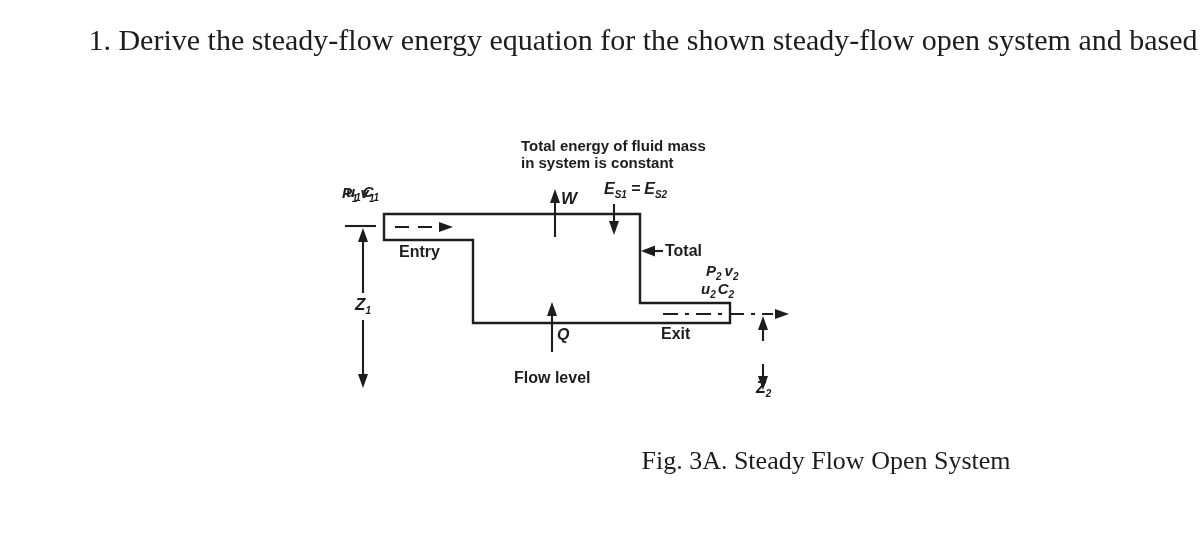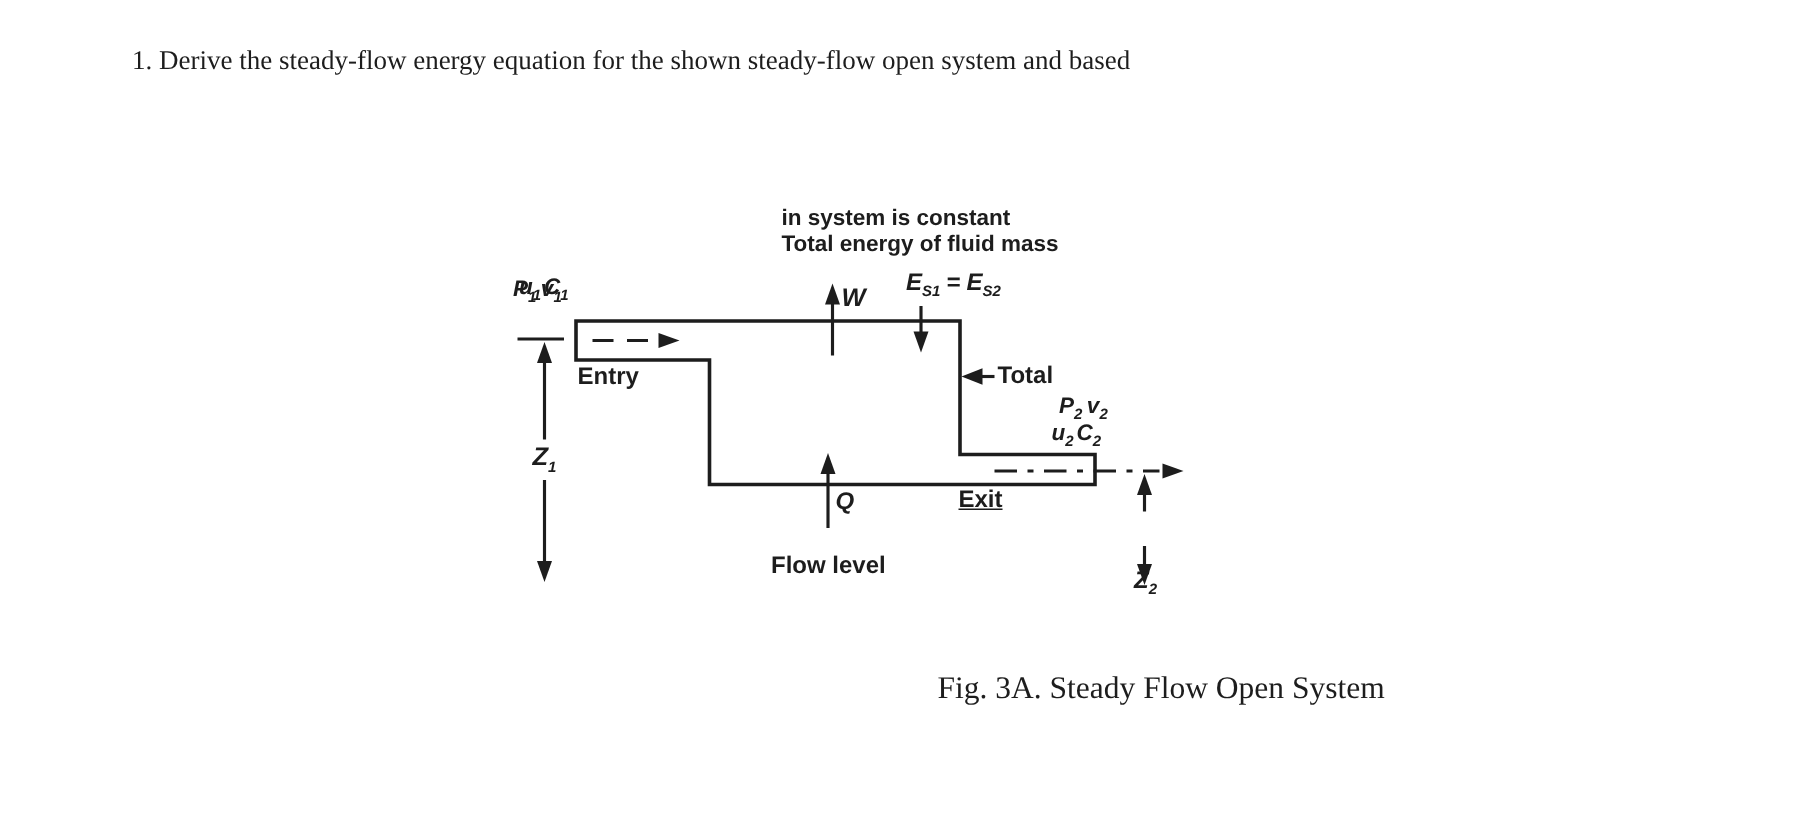--- a/index.html
+++ b/index.html
@@ -10,32 +10,33 @@
     font-family: "Liberation Serif", serif;
     position: relative;
     overflow: hidden;
   }
   .stage { position: absolute; inset: 0; }
 
   
   .title {
     position: absolute;
     left: 88px; right: 2px; top: 26px;
-    font-size: 18px;
+    text-align: center;
+    font-size: 30px;
     line-height: 28.5px;
     font-family: Liberation Serif, serif;
   }
   .title .tline { white-space: nowrap; }
 
   
   .caption {
     position: absolute;
     left: 625px; top: 446px; width: 402px;
-    text-align: left;
-    font-size: 21px;
+    text-align: center;
+    font-size: 26px;
     white-space: nowrap;
   }
 
   
   svg.diagram { position: absolute; left: 0; top: 0; }
   .stroke { stroke: #1d1d1d; fill: none; stroke-width: 2.4; }
   .thin   { stroke: #1d1d1d; fill: none; stroke-width: 2.1; }
   .head   { fill: #1d1d1d; stroke: none; }
 
   
@@ -108,49 +109,49 @@
 
     <g>
       <polygon class="head" points="763,316 758,330 768,330"></polygon>
       <line class="thin" x1="763" y1="328" x2="763" y2="341"></line>
       <line class="thin" x1="763" y1="364" x2="763" y2="377"></line>
       <polygon class="head" points="763,390 758,376 768,376"></polygon>
     </g>
   </svg>
 
   <div class="lbl note" style="left:521px; top:138px;">
+    <div>Total energy of fluid mass</div>
     <div>in system is constant</div>
-    <div>Total energy of fluid mass</div>
   </div>
 
   <div class="lbl math" style="left:604px; top:180px;">
     <span>E</span><sub>S1</sub><span class="eq-gap">=</span><span>E</span><sub>S2</sub>
   </div>
 
   <div class="lbl math sym17" style="left:561px; top:190px;">W</div>
 
   <div class="lbl math props" style="left:342px; top:185px;">
     <span>P</span><sub>1</sub><span style="margin-left:3px">v</span><sub>1</sub>
   </div>
   <div class="lbl math props" style="left:346px; top:184px;">
     <span>u</span><sub>1</sub><span style="margin-left:2px">C</span><sub>1</sub>
   </div>
 
-  <div class="lbl" style="left:385px; top:243px;text-align:right;">Entry</div>
+  <div class="lbl" style="left:399px; top:243px;text-align:right;">Entry</div>
 
   <div class="lbl" style="left:665px; top:242px;">Total</div>
 
   <div class="lbl math props" style="left:706px; top:263px;">
     <span>P</span><sub>2</sub><span style="margin-left:3px">v</span><sub>2</sub>
   </div>
   <div class="lbl math props" style="left:701px; top:281px;text-align:center;">
     <span>u</span><sub>2</sub><span style="margin-left:2px">C</span><sub>2</sub>
   </div>
 
-  <div class="lbl" style="left:639px; top:325px;text-decoration:underline;">Exit</div>
+  <div class="lbl" style="left:661px; top:325px;">Exit</div>
 
   <div class="lbl math" style="left:557px; top:326px;">Q</div>
 
   <div class="lbl" style="left:514px; top:369px;">Flow level</div>
 
   <div class="lbl math sym17" style="left:355px; top:296px;text-align:center;">
     <span>Z</span><sub>1</sub>
   </div>
 
   <div class="lbl math" style="left:756px; top:343px;margin-top:36px;">

